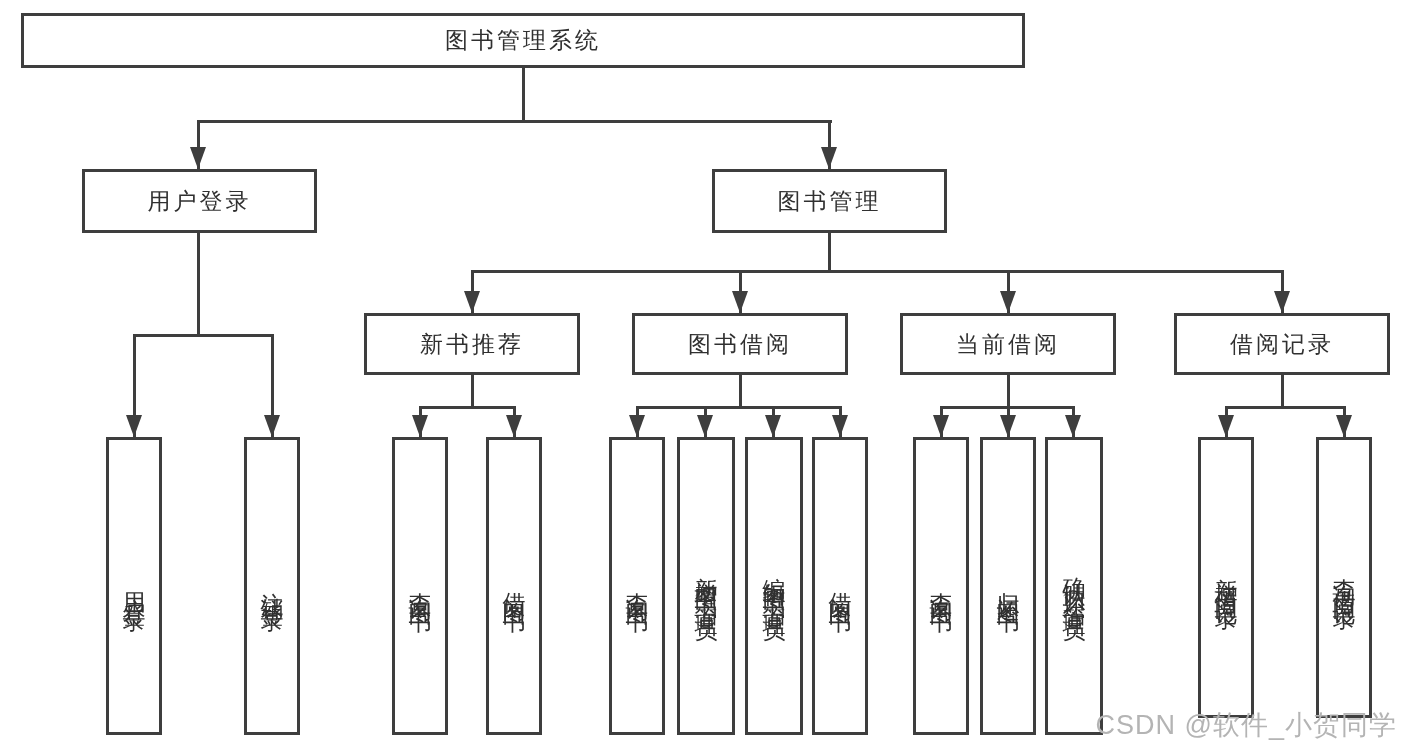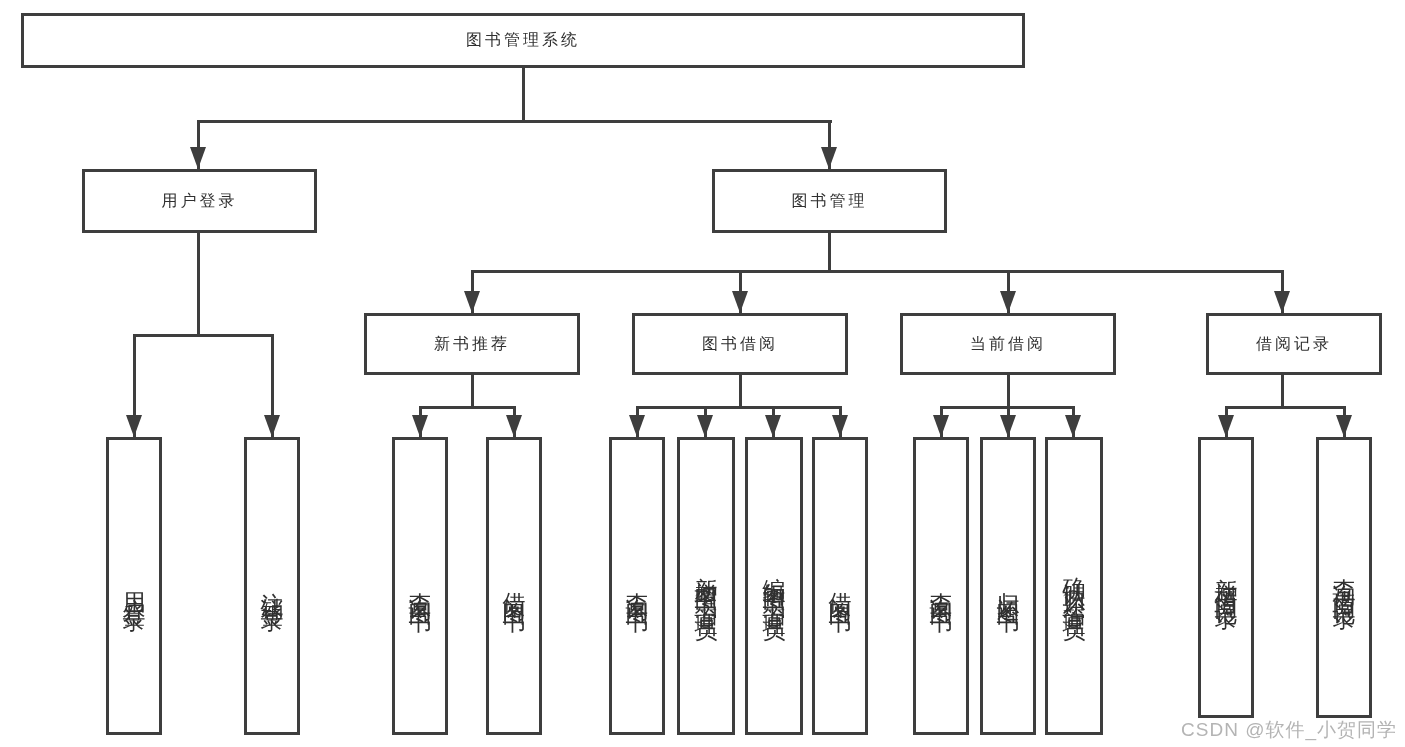--- a/index.html
+++ b/index.html
@@ -21,21 +21,21 @@
   }
   .box {
     position: absolute;
     border: 3px solid var(--line);
     background: var(--background);
     display: flex;
     align-items: center;
     justify-content: center;
   }
   .h-label {
-    font-size: 16px;
+    font-size: 23px;
     letter-spacing: 3px;
     white-space: nowrap;
     color: var(--text);
   }
   .v-label {
     writing-mode: vertical-rl;
     text-orientation: mixed;
     font-size: 23px;
     letter-spacing: 6px;
     line-height: 1;
@@ -48,21 +48,21 @@
     position: absolute;
     width: 0; height: 0;
     border-left: 8px solid transparent;
     border-right: 8px solid transparent;
     border-top: 22px solid var(--line);
   }
   .watermark {
     position: absolute;
     right: 8px;
     bottom: 4px;
-    font-size: 19px;
+    font-size: 27px;
     color: var(--watermark);
     letter-spacing: 1px;
     z-index: 10;
     white-space: nowrap;
   }
 </style>
 </head>
 <body>
 
 <div class="canvas">
@@ -80,21 +80,21 @@
 
   <div class="box" style="left:364px; top:313px; width:216px; height:62px;">
     <span class="h-label">新书推荐</span>
   </div>
   <div class="box" style="left:900px; top:313px; width:216px; height:62px;">
     <span class="h-label">当前借阅</span>
   </div>
   <div class="box" style="left:632px; top:313px; width:216px; height:62px;">
     <span class="h-label">图书借阅</span>
   </div>
-  <div class="box" style="left:1206px; top:313px; width:176px; height:62px;">
+  <div class="box" style="left:1174px; top:313px; width:216px; height:62px;">
     <span class="h-label">借阅记录</span>
   </div>
 
   <div class="box" style="left:106px; top:437px; width:56px; height:298px;">
     <span class="v-label">用户登录</span>
   </div>
   <div class="box" style="left:244px; top:437px; width:56px; height:298px;">
     <span class="v-label">注销登录</span>
   </div>
 

